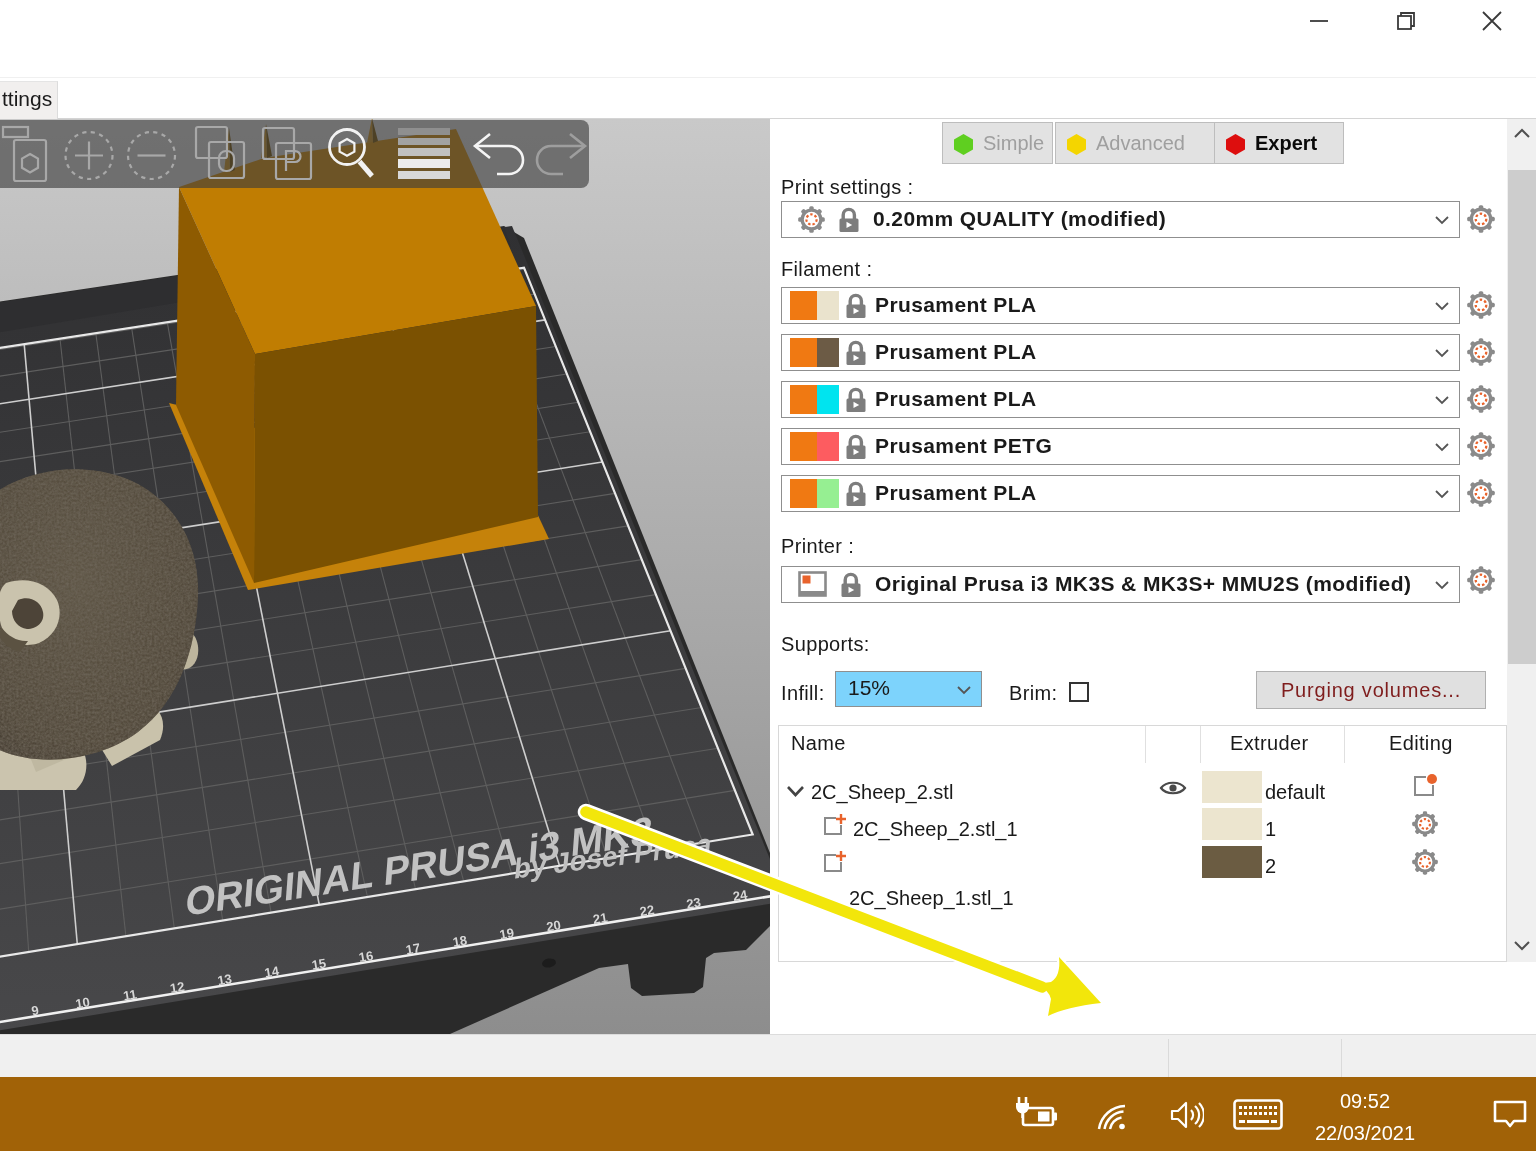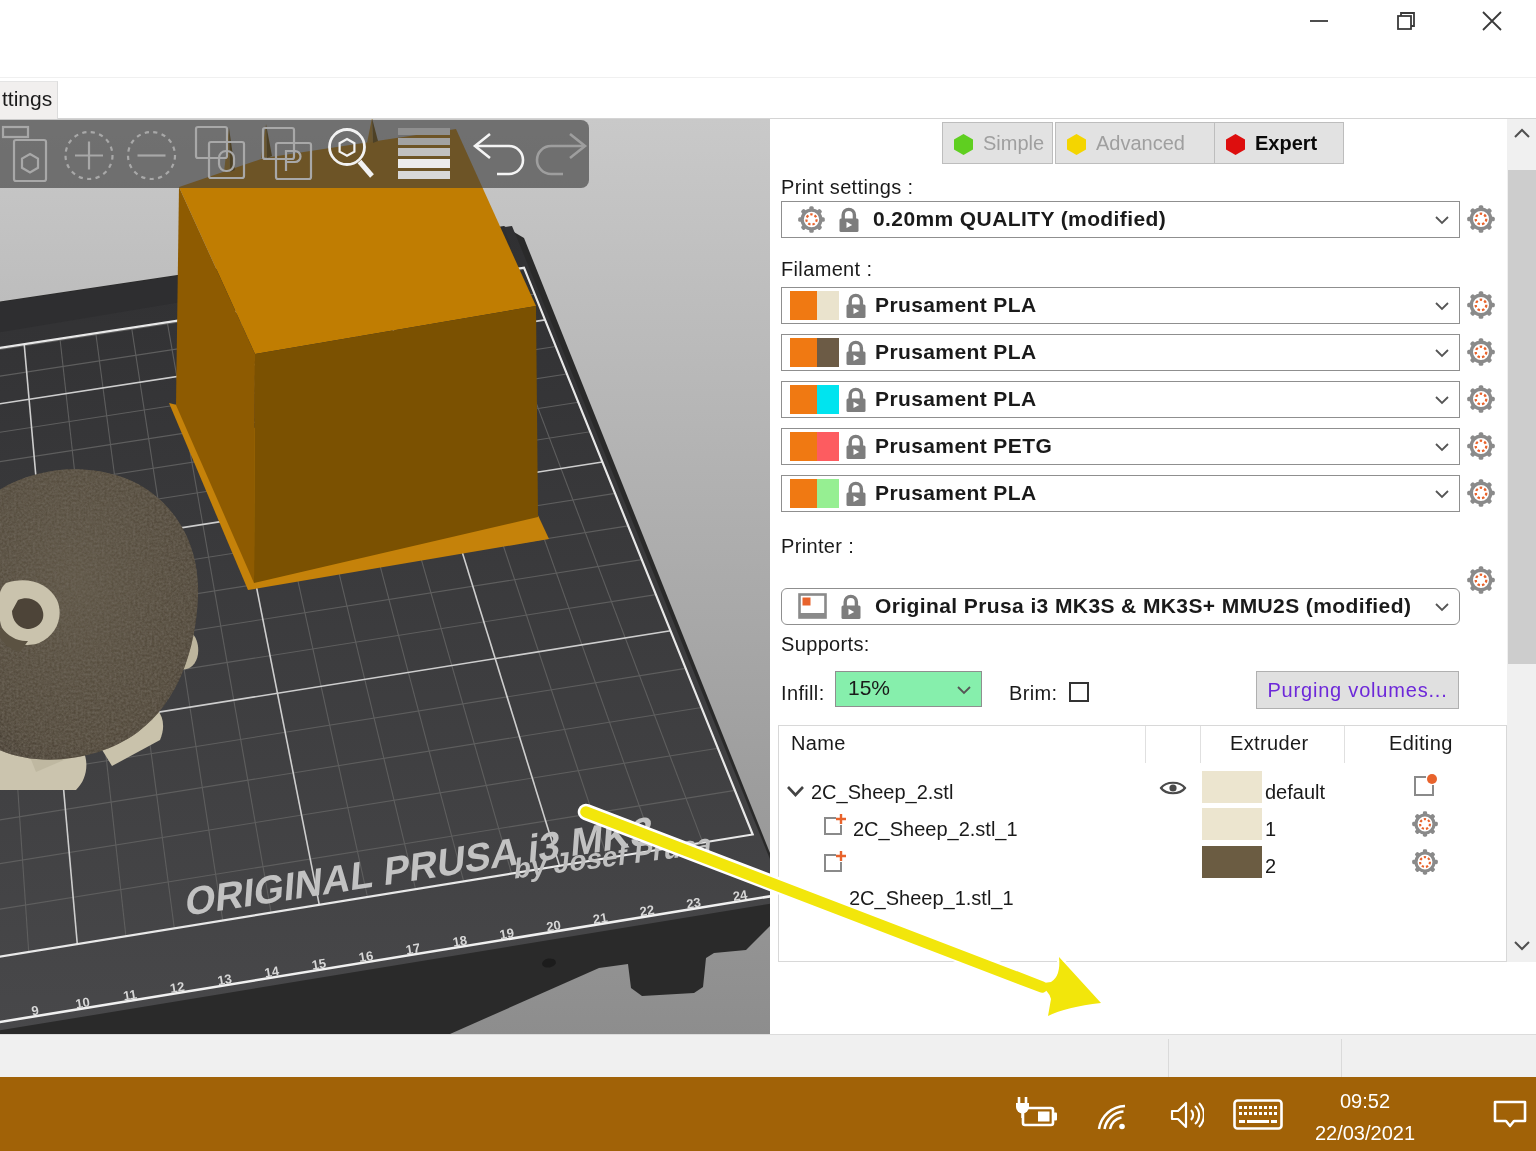--- a/index.html
+++ b/index.html
@@ -339,50 +339,50 @@
       </svg>
 <div class="cbtext" style="left:93px">Prusament PLA</div>
 <svg class="chev" width="14" height="9">
         <polyline points="1,1 7,7 13,1" stroke="#555" stroke-width="1.8" fill="none"></polyline>
       </svg>
     </div>
 <svg class="gearbtn" style="top:360px" width="28" height="28" viewBox="0 0 28 28">
       <use href="#gear"></use>
     </svg>
   <div class="lbl" style="left:11px;top:416px;">Printer :</div>
-  <div class="combo" style="top:469px;border-radius:6px;">
+  <div class="combo" style="top:447px;">
 <svg style="position:absolute;left:16px;top:4px" width="29" height="27" viewBox="0 0 29 27">
  <rect x="1.5" y="1.5" width="26" height="23" fill="none" stroke="#8a8a8a" stroke-width="2.6"></rect>
  <rect x="4.5" y="4.5" width="8" height="8" fill="#e8632c"></rect>
  <rect x="2" y="20" width="25" height="4.5" fill="#8a8a8a"></rect>
 </svg>
 <svg style="position:absolute;left:59px;top:4px" width="20" height="27" viewBox="0 0 20 27">
         <use href="#lock"></use>
       </svg>
 <div class="cbtext" style="left:93px">Original Prusa i3 MK3S &amp; MK3S+ MMU2S (modified)</div>
 <svg class="chev" width="14" height="9">
         <polyline points="1,1 7,7 13,1" stroke="#555" stroke-width="1.8" fill="none"></polyline>
       </svg>
     </div>
 <svg class="gearbtn" style="top:447px" width="28" height="28" viewBox="0 0 28 28">
       <use href="#gear"></use>
     </svg>
 
   <div class="lbl" style="left:11px;top:514px;">Supports:</div>
 
   <div class="lbl" style="left:11px;top:563px;">Infill:</div>
-  <div style="position:absolute;left:65px;top:552px;width:147px;height:36px;background:#86efac;border:1px solid #8f8f8f;">
+  <div style="position:absolute;left:65px;top:552px;width:147px;height:36px;background:#7dd3fc;border:1px solid #8f8f8f;">
     <div style="position:absolute;left:12px;top:4px;font-size:21px;color:#1a1a1a;">15%</div>
     <svg class="chev" width="14" height="9">
         <polyline points="1,1 7,7 13,1" stroke="#555" stroke-width="1.8" fill="none"></polyline>
       </svg>
   </div>
   <div class="lbl" style="left:239px;top:563px;">Brim:</div>
   <div style="position:absolute;left:299px;top:563px;width:20px;height:20px;background:#fff;border:2px solid #333;"></div>
-  <div style="position:absolute;left:486px;top:552px;width:203px;height:38px;background:#e0e0e0;border:1px solid #b0b0b0;text-align:center;font-size:20px;color:#6d28d9;line-height:36px;letter-spacing:0.8px;">Purging volumes...</div>
+  <div style="position:absolute;left:486px;top:552px;width:230px;height:38px;background:#e0e0e0;border:1px solid #b0b0b0;text-align:center;font-size:20px;color:#7f1d1d;line-height:36px;letter-spacing:0.8px;">Purging volumes...</div>
 
   <div style="position:absolute;left:8px;top:606px;width:729px;height:237px;border:1px solid #d8d8d8;background:#fff;">
     <div style="position:absolute;left:366px;top:0;width:1px;height:37px;background:#e0e0e0"></div>
     <div style="position:absolute;left:421px;top:0;width:1px;height:37px;background:#e0e0e0"></div>
     <div style="position:absolute;left:565px;top:0;width:1px;height:37px;background:#e0e0e0"></div>
     <div class="lbl" style="left:12px;top:6px;">Name</div>
     <div class="lbl" style="left:451px;top:6px;">Extruder</div>
     <div class="lbl" style="left:610px;top:6px;">Editing</div>
 
 <div style="position:absolute;left:8px;top:55px;font-size:20px;color:#1a1a1a;">

